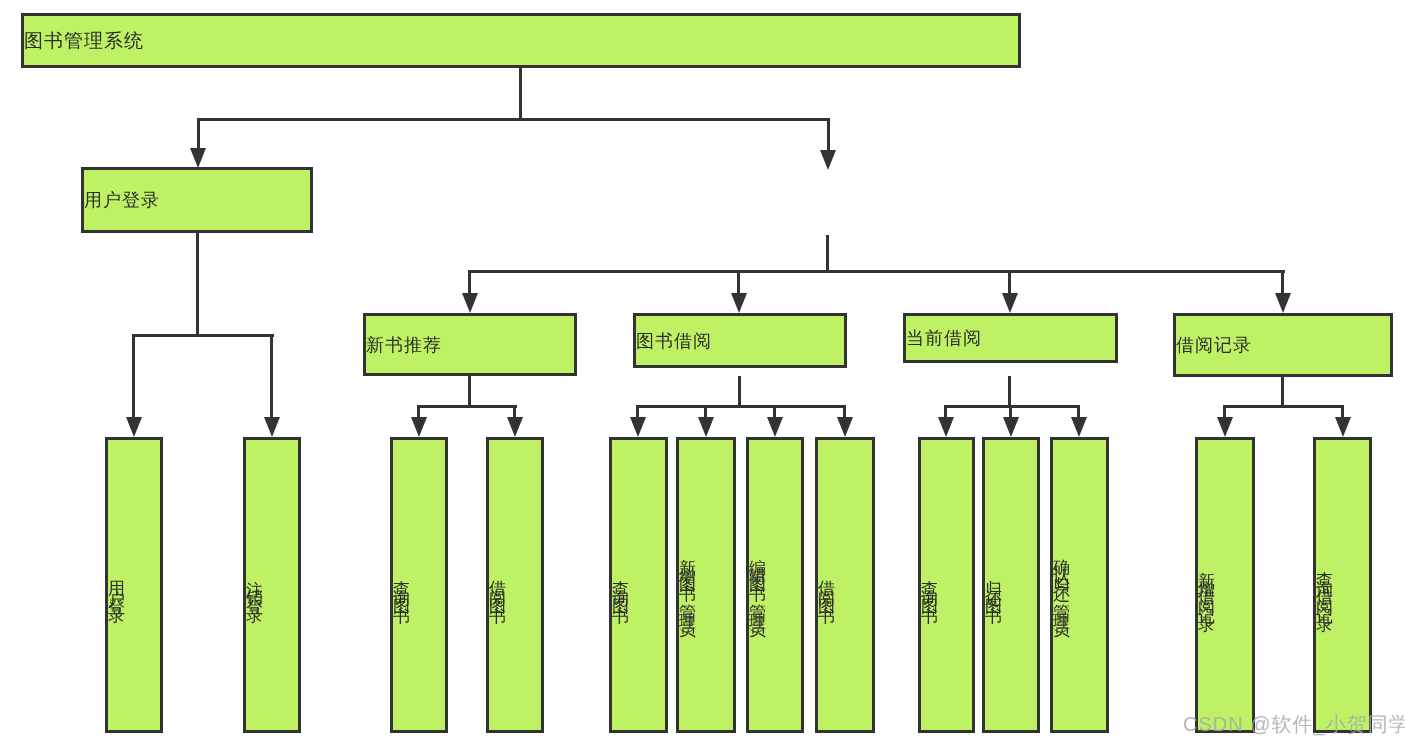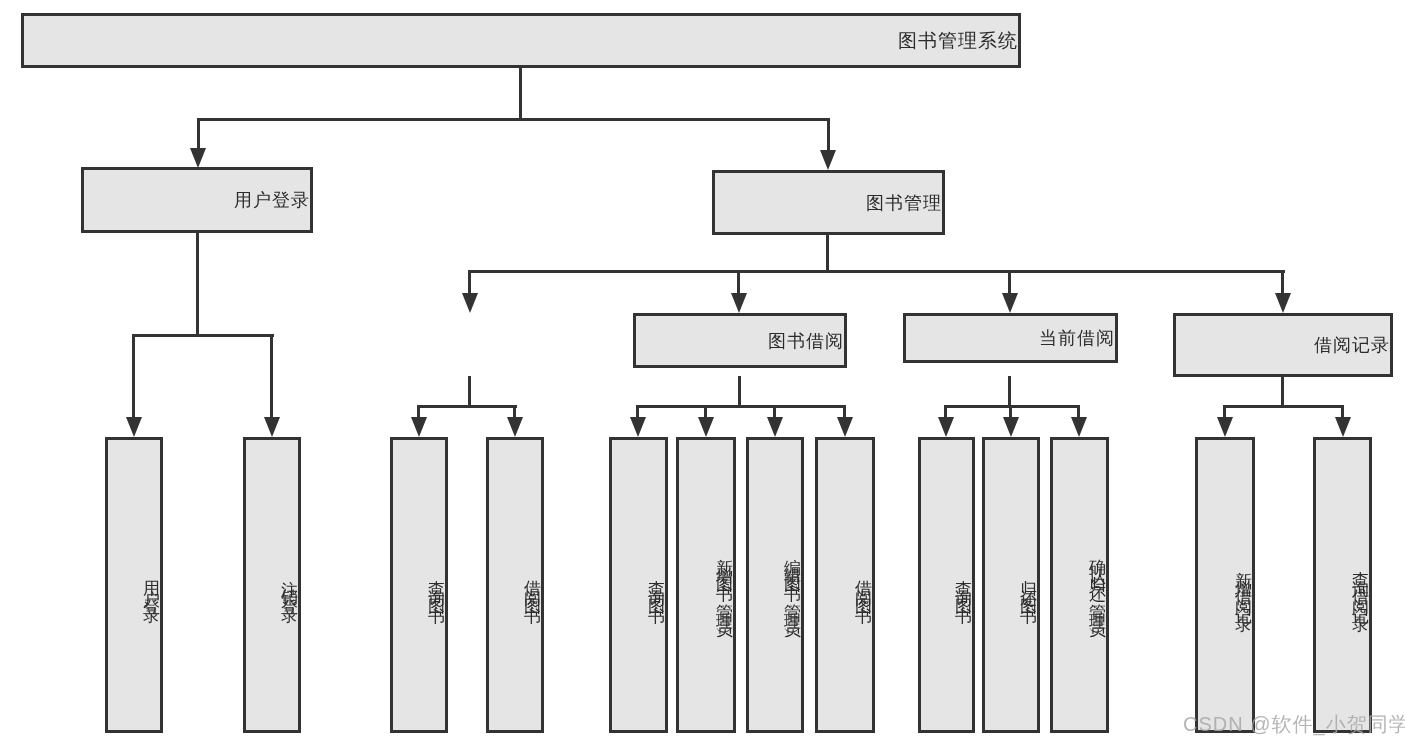--- a/index.html
+++ b/index.html
@@ -8,24 +8,24 @@
     width: 1405px;
     height: 747px;
     background: #ffffff;
     font-family: "Liberation Sans", sans-serif;
     overflow: hidden;
   }
   .box {
     position: absolute;
     box-sizing: border-box;
     border: 3px solid #333333;
-    background: #e5e5e5;
+    background: #bef264;
     display: flex;
     align-items: center;
-    justify-content: flex-end;
+    justify-content: flex-start;
     color: #2b2b2b;
     font-size: 18px;
     letter-spacing: 1px;
   }
   .vbox { font-size: 17px; }
   .vtext {
     writing-mode: vertical-rl;
     text-orientation: mixed;
     letter-spacing: 9px;
     line-height: 1;
@@ -63,42 +63,42 @@
   <div class="vline" style="left:519px; top:68px; height:50px;"></div>
   <div class="hline" style="left:197px; top:118px; width:633px;"></div>
   <div class="vline" style="left:197px; top:118px; height:32px;"></div>
   <div class="arrow" style="left:190px; top:148px;"></div>
   <div class="vline" style="left:827px; top:118px; height:34px;"></div>
   <div class="arrow" style="left:820px; top:150px;"></div>
 
   <div class="box" style="left:81px; top:167px; width:232px; height:66px;">
     <span>用户登录</span>
   </div>
-  <div class="box" style="left:712px; top:170px; width:233px; height:65px;">
-    <span>图书管理</span>
-  </div>
 
   <div class="vline" style="left:196px; top:233px; height:104px;"></div>
   <div class="hline" style="left:132px; top:334px; width:142px;"></div>
   <div class="vline" style="left:132px; top:334px; height:85px;"></div>
   <div class="arrow" style="left:126px; top:417px;"></div>
   <div class="vline" style="left:270px; top:334px; height:85px;"></div>
   <div class="arrow" style="left:264px; top:417px;"></div>
 
   <div class="vline" style="left:826px; top:235px; height:38px;"></div>
   <div class="hline" style="left:468px; top:270px; width:817px;"></div>
   <div class="vline" style="left:468px; top:270px; height:24px;"></div>
   <div class="arrow" style="left:462px; top:293px;"></div>
   <div class="vline" style="left:737px; top:270px; height:24px;"></div>
   <div class="arrow" style="left:731px; top:293px;"></div>
   <div class="vline" style="left:1008px; top:270px; height:24px;"></div>
   <div class="arrow" style="left:1002px; top:293px;"></div>
   <div class="vline" style="left:1281px; top:270px; height:24px;"></div>
   <div class="arrow" style="left:1275px; top:293px;"></div>
 
+  <div class="box" style="left:363px; top:313px; width:214px; height:63px;">
+    <span>新书推荐</span>
+  </div>
   <div class="box" style="left:633px; top:313px; width:214px; height:55px;">
     <span>图书借阅</span>
   </div>
   <div class="box" style="left:903px; top:313px; width:215px; height:50px;">
     <span>当前借阅</span>
   </div>
   <div class="box" style="left:1173px; top:313px; width:220px; height:64px;">
     <span>借阅记录</span>
   </div>
 

